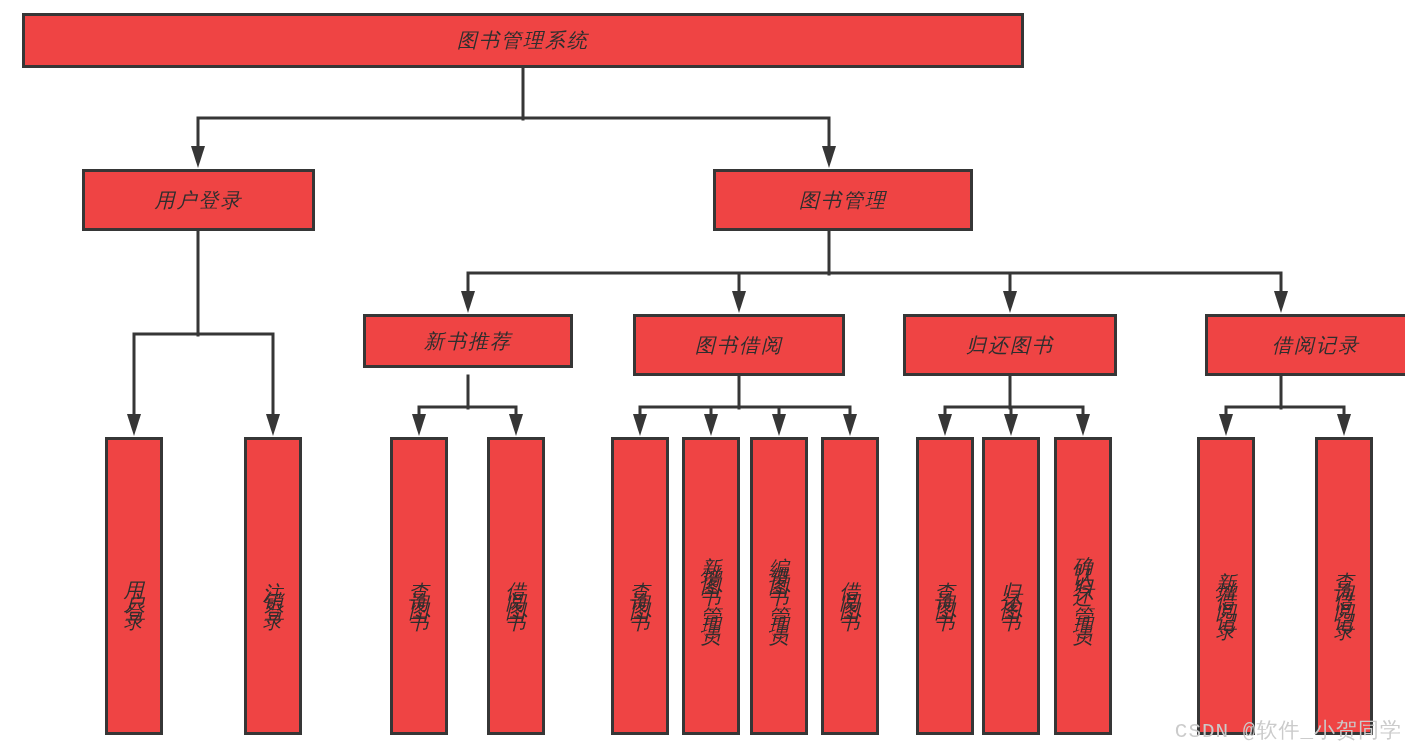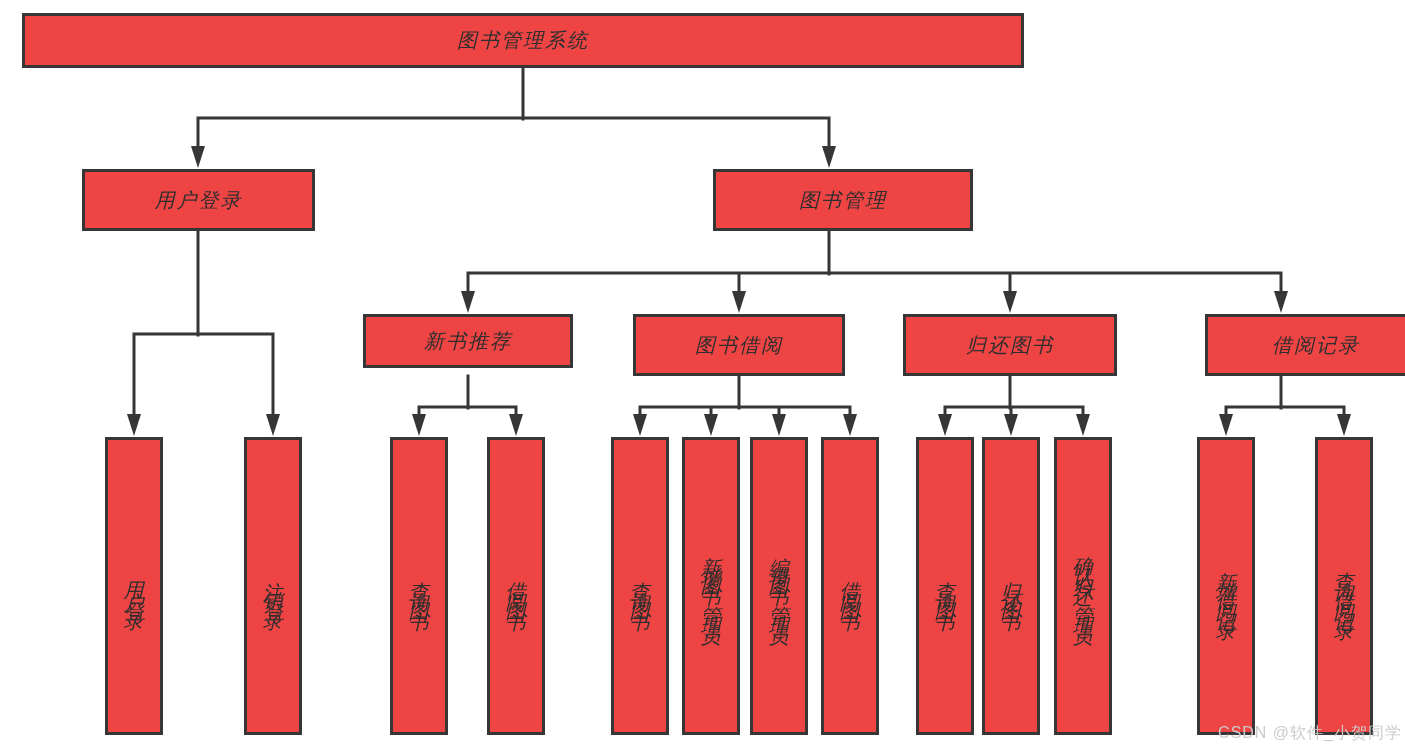--- a/index.html
+++ b/index.html
@@ -42,24 +42,25 @@
     text-orientation: mixed;
     letter-spacing: 10px;
     font-size: 20px;
     line-height: 1;
   }
   .watermark {
     position: absolute;
     right: 3px;
     bottom: 3px;
     color: #cbcbcb;
-    font-size: 16px;
+    font-size: 21px;
     letter-spacing: 1px;
     z-index: 5;
     white-space: nowrap;
+    font-family: Liberation Mono, monospace;
   }
 </style>
 </head>
 <body>
 
 <div class="canvas">
 
   <svg class="connectors" viewBox="0 0 1405 747" xmlns="http://www.w3.org/2000/svg">
     <path fill="none" stroke="#363636" stroke-width="3" stroke-linecap="square" d="
       M523 68 V119

